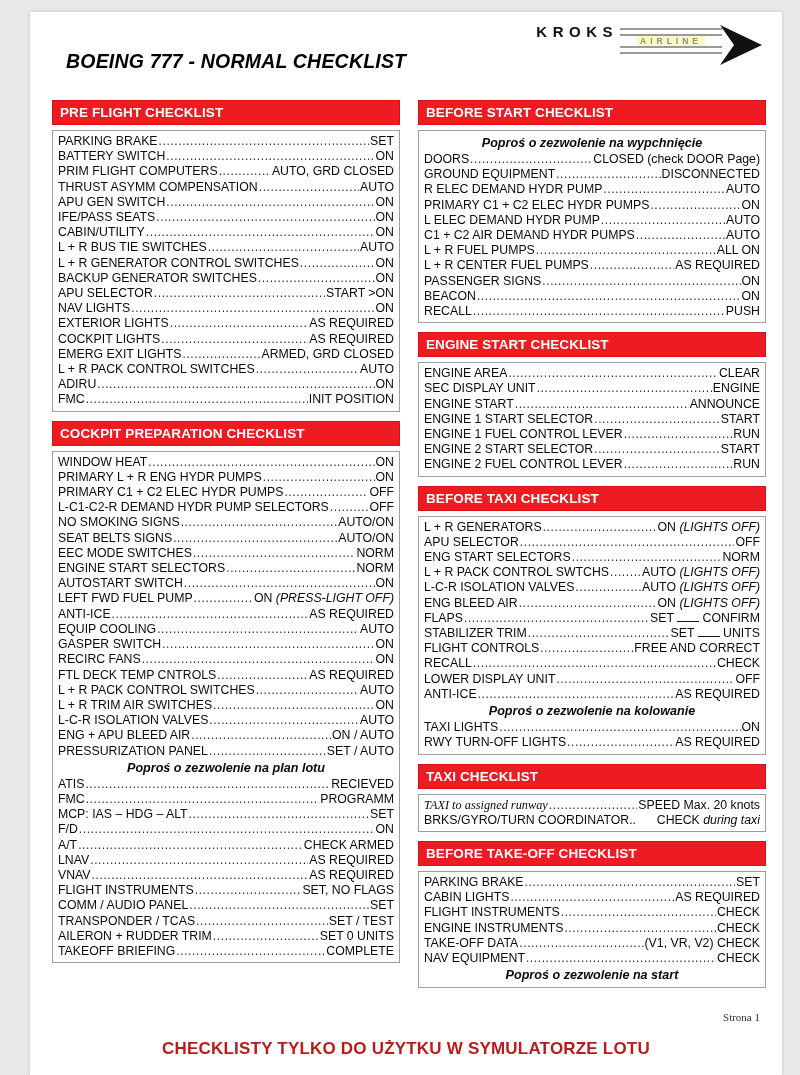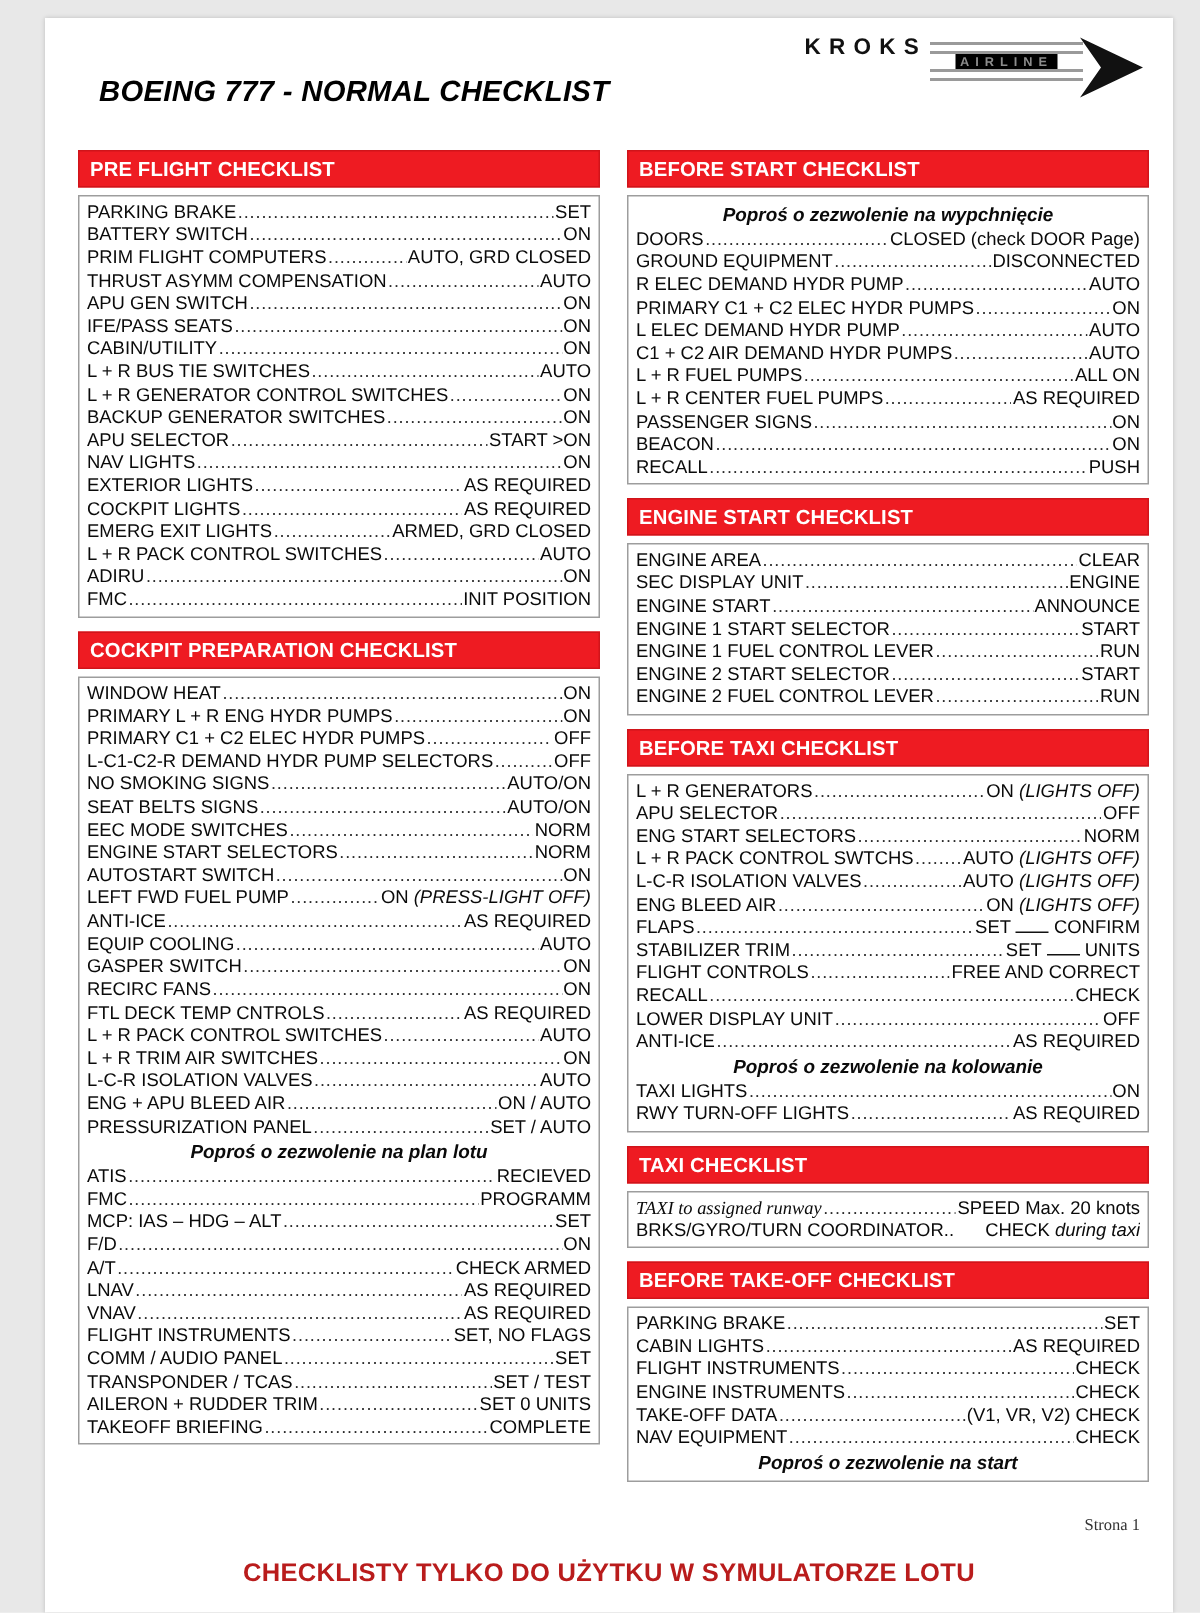--- a/index.html
+++ b/index.html
@@ -60,21 +60,21 @@
   #logo-sub .rule.r1 { top: 4px; }
   #logo-sub .rule.r2 { top: 10px; }
   #logo-sub .rule.r3 { bottom: 10px; }
   #logo-sub .rule.r4 { bottom: 4px; }
   #logo-sub-text {
     position: relative;
     font-size: 8.5px;
     font-weight: bold;
     letter-spacing: 4px;
     color: #8c8c8c;
-    background: #000000;
+    background: #fef9c3;
     padding: 0 3px;
   }
   #logo-arrow { margin-left: -4px; }
 
   
   #columns {
     position: absolute;
     left: 0; top: 88px;
     width: 752px;
     display: flex;

